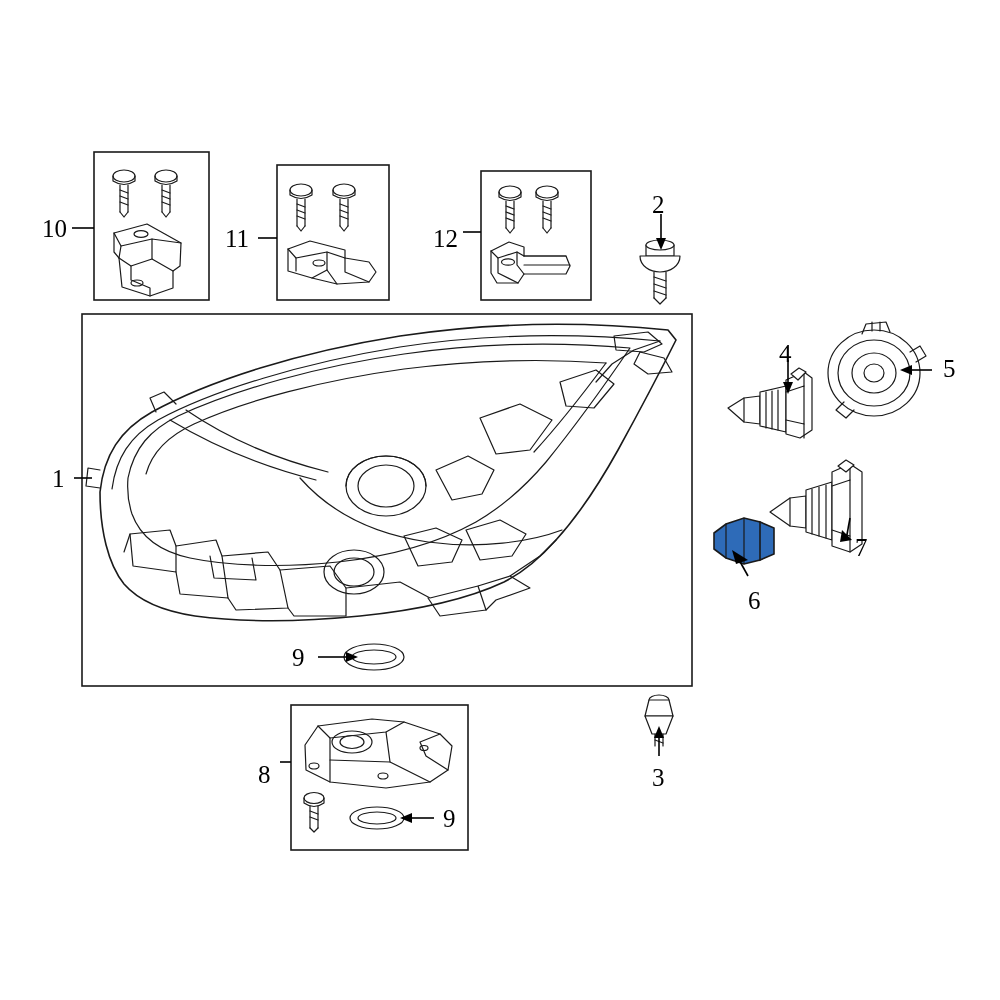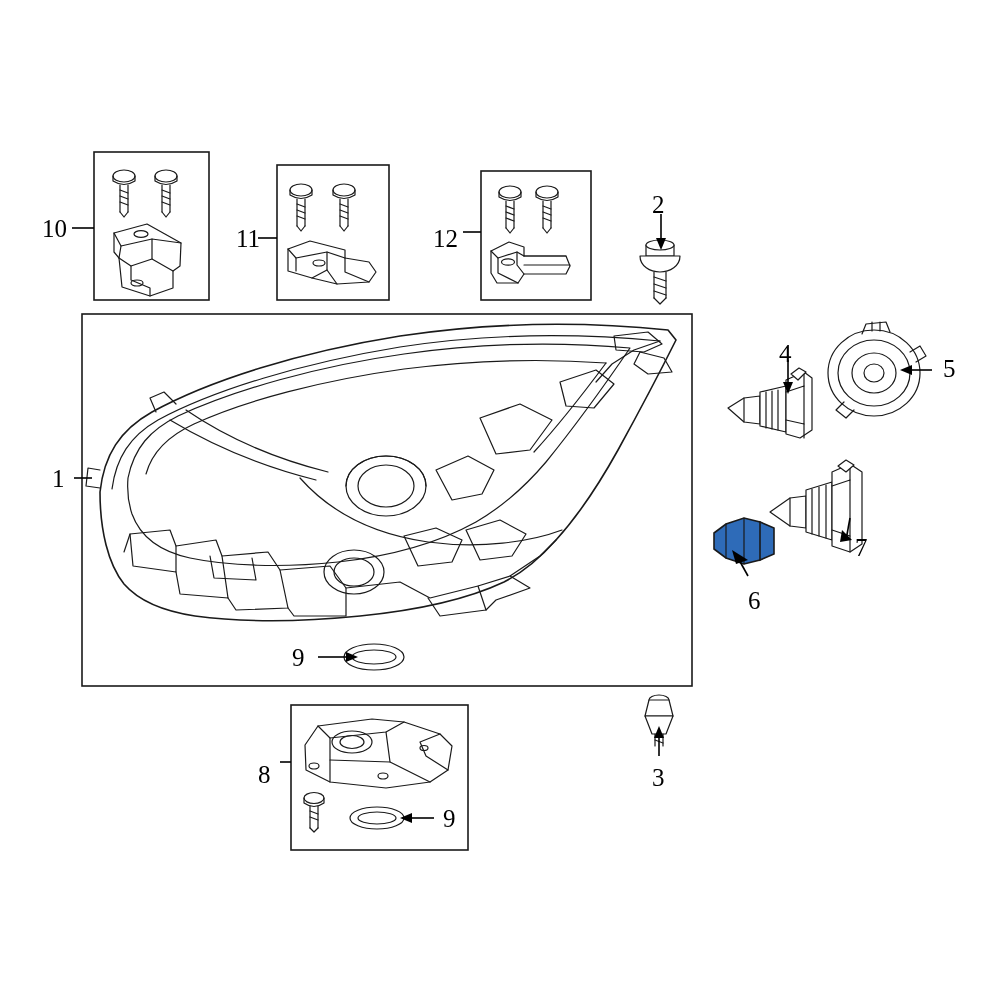--- a/index.html
+++ b/index.html
@@ -320,16 +320,16 @@
   <div class="callout" style="left:652px; top:192px;">2</div>
   <div class="callout" style="left:652px; top:765px;">3</div>
   <div class="callout" style="left:779px; top:341px;">4</div>
   <div class="callout" style="left:943px; top:356px;">5</div>
   <div class="callout" style="left:748px; top:588px;">6</div>
   <div class="callout" style="left:855px; top:535px;">7</div>
   <div class="callout" style="left:258px; top:762px;">8</div>
   <div class="callout" style="left:292px; top:645px;">9</div>
   <div class="callout" style="left:443px; top:806px;">9</div>
   <div class="callout" style="left:42px;  top:216px;">10</div>
-  <div class="callout" style="left:236px; top:226px;">11</div>
+  <div class="callout" style="left:225px; top:226px;">11</div>
   <div class="callout" style="left:433px; top:226px;">12</div>
 
 </div>
 
 </body></html>

